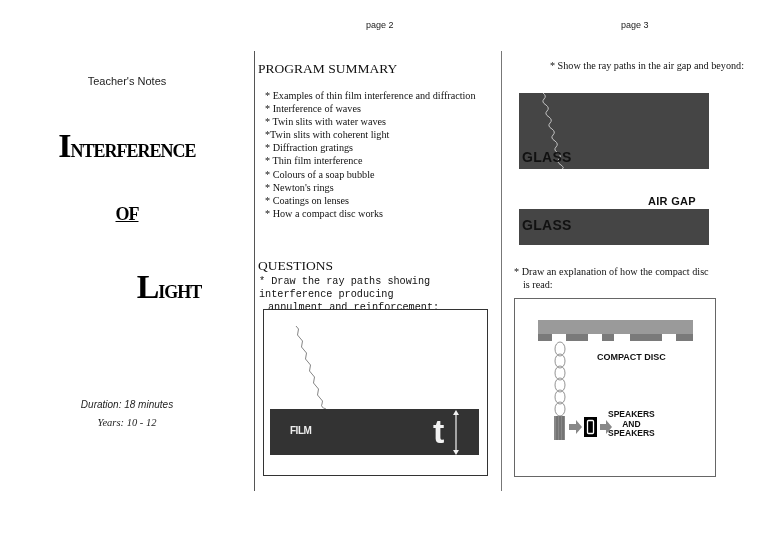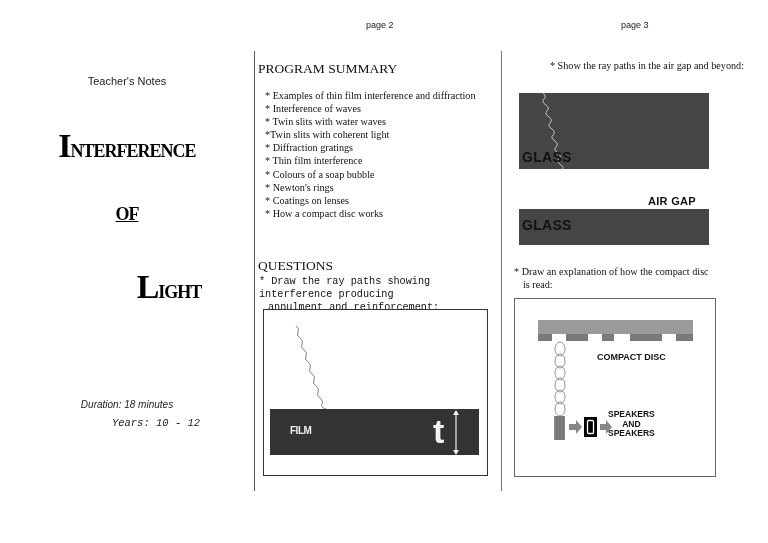--- a/index.html
+++ b/index.html
@@ -10,21 +10,21 @@
 
   
   .teachers-notes { left: 0; width: 254px; top: 75px; text-align: center; font-family: "Liberation Sans", sans-serif; font-size: 11px; color: #222; }
   .title-line { left: 0; width: 254px; text-align: center; font-family: "Liberation Serif", serif; font-weight: bold; color: #000; letter-spacing: -1px; }
   .title-big { font-size: 34px; }
   .title-small { font-size: 18px; }
   .title-1 { top: 127px; }
   .title-2 { top: 204px; text-decoration: underline; }
   .title-3 { top: 268px; padding-left: 42px; }
   .duration { left: 0; width: 254px; top: 399px; text-align: center; font-family: "Liberation Sans", sans-serif; font-style: italic; font-size: 10px; color: #222; }
-  .years { left: 0; width: 254px; top: 417px; text-align: center; font-family: Liberation Mono, monospace; font-style: italic; font-size: 10.5px; color: #222; margin-left: 29px; }
+  .years { left: 0; width: 254px; top: 417px; text-align: center; font-family: Liberation Serif, serif; font-style: italic; font-size: 10.5px; color: #222; }
 
   
   .heading { text-align: left; font-size: 13.5px; color: #111; }
   .summary-heading { left: 258px; width: 238px; top: 61px; }
   .summary-list { left: 265px; top: 89px; list-style: none; margin: 0; padding: 0; font-size: 10.2px; line-height: 13.1px; }
   .summary-list li { white-space: nowrap; }
   .questions-heading { left: 258px; width: 238px; top: 258px; }
   .question-text { font-size: 10.2px; line-height: 13px; }
   .q1 { left: 259px; top: 275px; width: 230px; font-family: Liberation Mono, monospace; }
   .q-indent { padding-left: 9px; display: block; }

